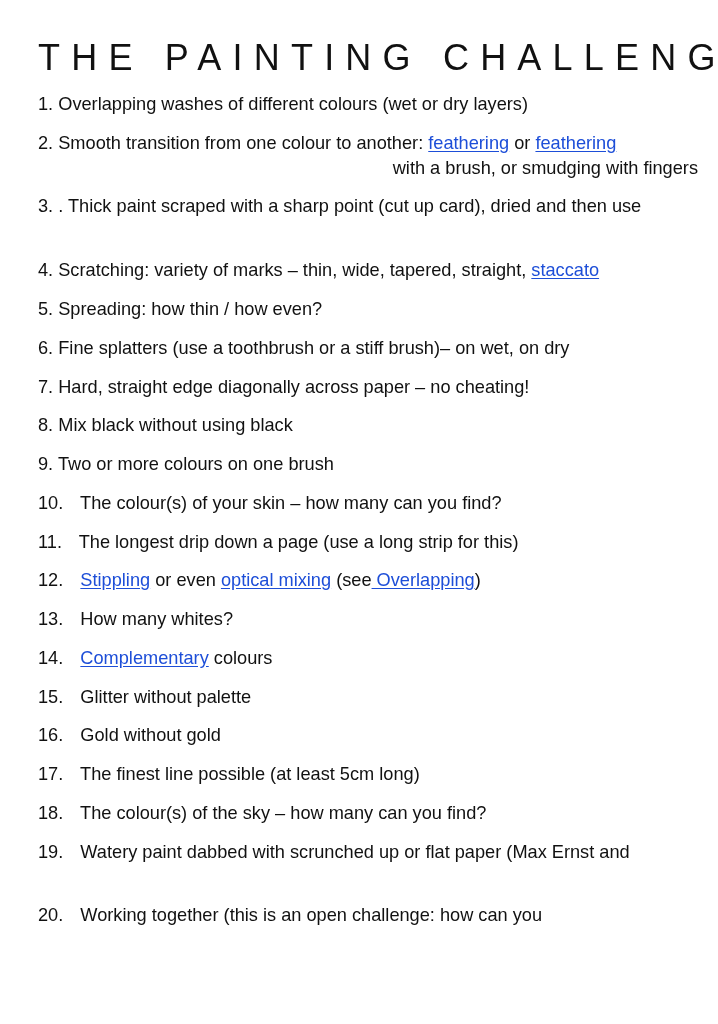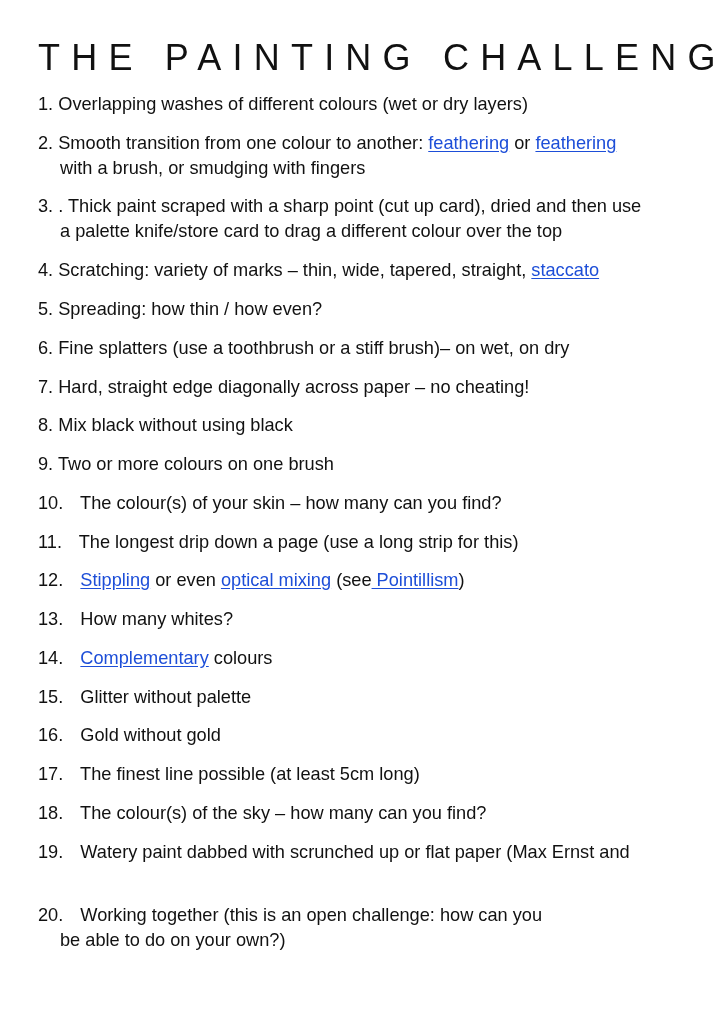--- a/index.html
+++ b/index.html
@@ -11,21 +11,21 @@
   .title {
     position: absolute; left: 38px; top: 40px;
     font-size: 36px; letter-spacing: 11.2px; font-weight: normal;
     line-height: 36px; white-space: nowrap; color: #111;
   }
   .list { position: absolute; left: 38px; top: 92px; width: 660px; }
   .item {
     position: absolute; left: 0; width: 660px;
     font-size: 18.2px; line-height: 24.5px; white-space: nowrap;
   }
-  .item .l2 { display: block; padding-left: 22px; }
+  .item .l2 { display: block; padding-left: 22px; text-align: right; }
   .gap { display: inline-block; width: 12px; }
   .lnk { text-decoration: underline; text-underline-offset: 2px; color: #1d4ed8; cursor: pointer; }
 </style>
 </head>
 <body>
 
 <div class="title">THE PAINTING CHALLENGE</div>
 
 <div class="list">
 
@@ -36,21 +36,20 @@
 
   <div class="item" style="top:39px">
     <span>2.</span>
     <span>Smooth transition from one colour to another: </span><span class="lnk">feathering</span><span> or </span><span class="lnk">feathering</span>
     <span class="l2">with a brush, or smudging with fingers</span>
   </div>
 
   <div class="item" style="top:102px">
     <span>3.</span>
     <span>. Thick paint scraped with a sharp point (cut up card), dried and then use</span>
-    <span class="l2">a palette knife/store card to drag a different colour over the top</span>
   </div>
 
   <div class="item" style="top:166px">
     <span>4.</span>
     <span>Scratching: variety of marks – thin, wide, tapered, straight, </span><span class="lnk">staccato</span>
   </div>
 
   <div class="item" style="top:205px">
     <span>5.</span>
     <span>Spreading: how thin / how even?</span>
@@ -81,21 +80,21 @@
     <span>The colour(s) of your skin – how many can you find?</span>
   </div>
 
   <div class="item" style="top:438px">
     <span>11.</span><span class="gap"></span>
     <span>The longest drip down a page (use a long strip for this)</span>
   </div>
 
   <div class="item" style="top:476px">
     <span>12.</span><span class="gap"></span>
-    <span class="lnk">Stippling</span><span> or even </span><span class="lnk">optical mixing</span><span> (see</span><span class="lnk"> Pointillism</span><span>)</span>
+    <span class="lnk">Stippling</span><span> or even </span><span class="lnk">optical mixing</span><span> (see</span><span class="lnk"> Overlapping</span><span>)</span>
   </div>
 
   <div class="item" style="top:515px">
     <span>13.</span><span class="gap"></span>
     <span>How many whites?</span>
   </div>
 
   <div class="item" style="top:554px">
     <span>14.</span><span class="gap"></span>
     <span class="lnk">Complementary</span><span> colours</span>
@@ -122,16 +121,15 @@
   </div>
 
   <div class="item" style="top:748px">
     <span>19.</span><span class="gap"></span>
     <span>Watery paint dabbed with scrunched up or flat paper (Max Ernst and</span>
   </div>
 
   <div class="item" style="top:811px">
     <span>20.</span><span class="gap"></span>
     <span>Working together (this is an open challenge: how can you</span>
-    <span class="l2">be able to do on your own?)</span>
   </div>
 
 </div>
 
 </body></html>

